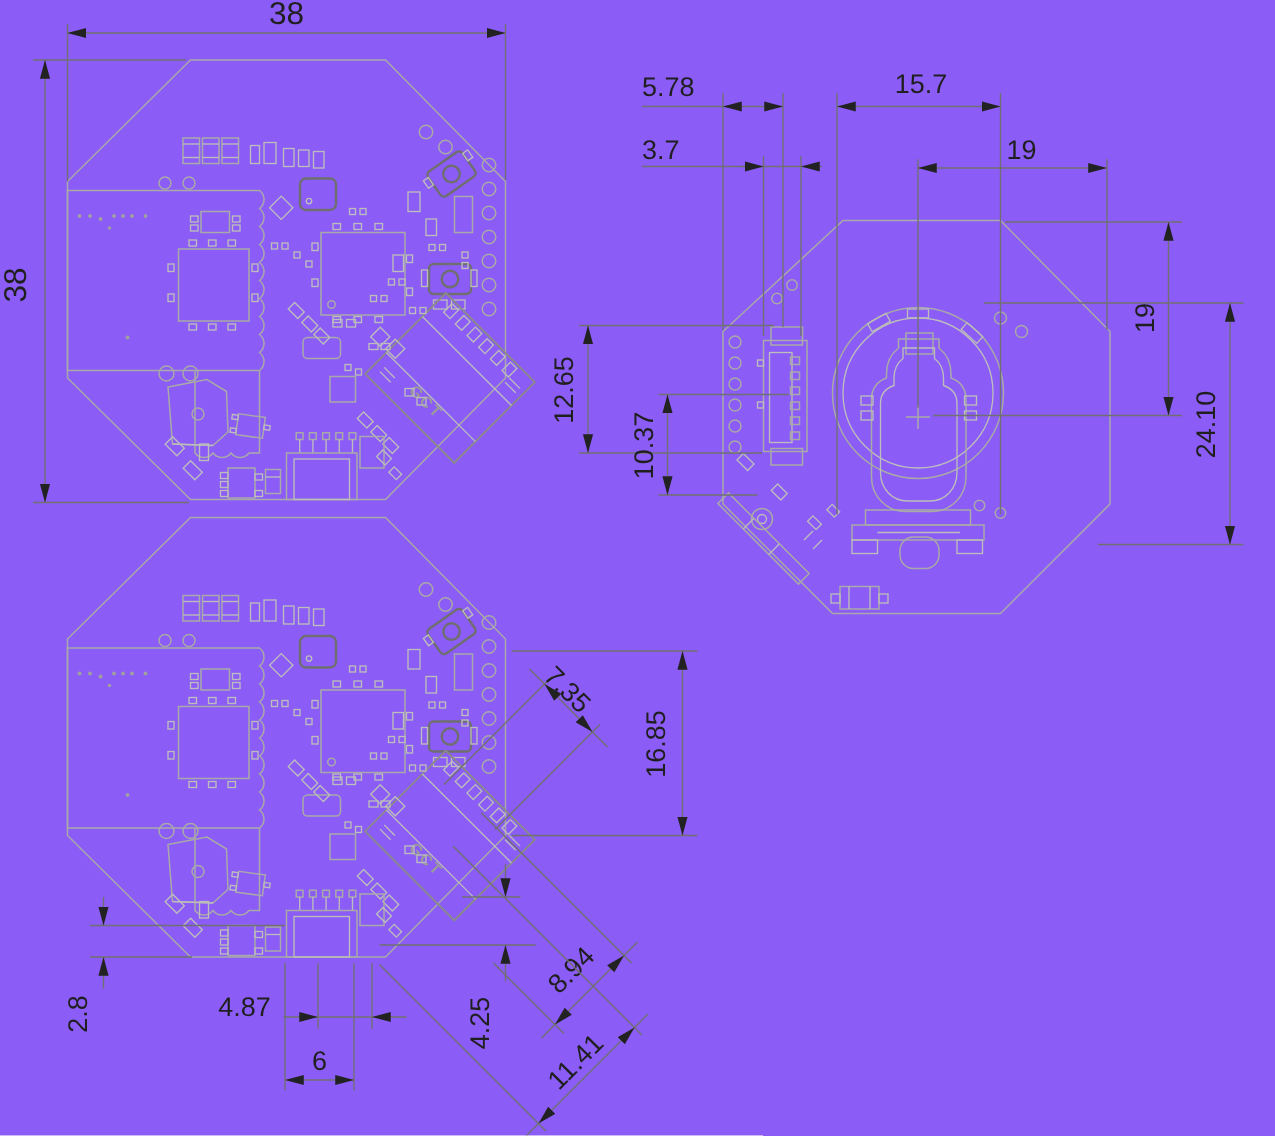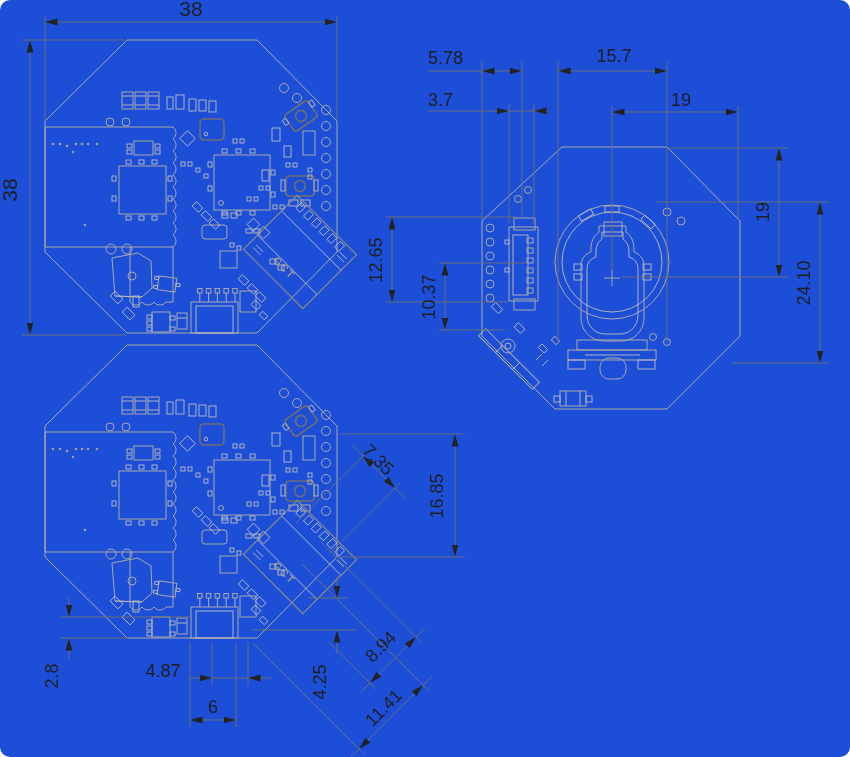--- a/index.html
+++ b/index.html
@@ -1,16 +1,16 @@
 <!DOCTYPE html>
 <html><head>
 <meta charset="utf-8">
 <style>
   html,body{margin:0;padding:0;background:#ffffff;}
-  #stage{position:relative;width:850px;height:757px;background:#1d4ed8;overflow:hidden;border-radius:10px;}
+  #stage{position:relative;width:850px;height:757px;background:#8b5cf6;overflow:hidden;}
   svg{display:block;}
   .bd{stroke:#a9a9a9;fill:none;stroke-width:1;}
   .bd2{stroke:#bdbdbd;fill:none;stroke-width:.9;}
   .dk{stroke:#6f6f6f;fill:none;stroke-width:1.6;}
   .dks{stroke:#8a8a8a;fill:none;stroke-width:1.2;}
   .dim{stroke:#707070;fill:none;stroke-width:.9;}
   .arr{marker-start:url(#ar);marker-end:url(#ar);}
   .arrE{marker-end:url(#ar);}
   .dot{fill:#a0a0a0;stroke:none;}
   text.dt{fill:#1f1f1f;font-family:"Liberation Sans","DejaVu Sans",sans-serif;font-size:18px;}

